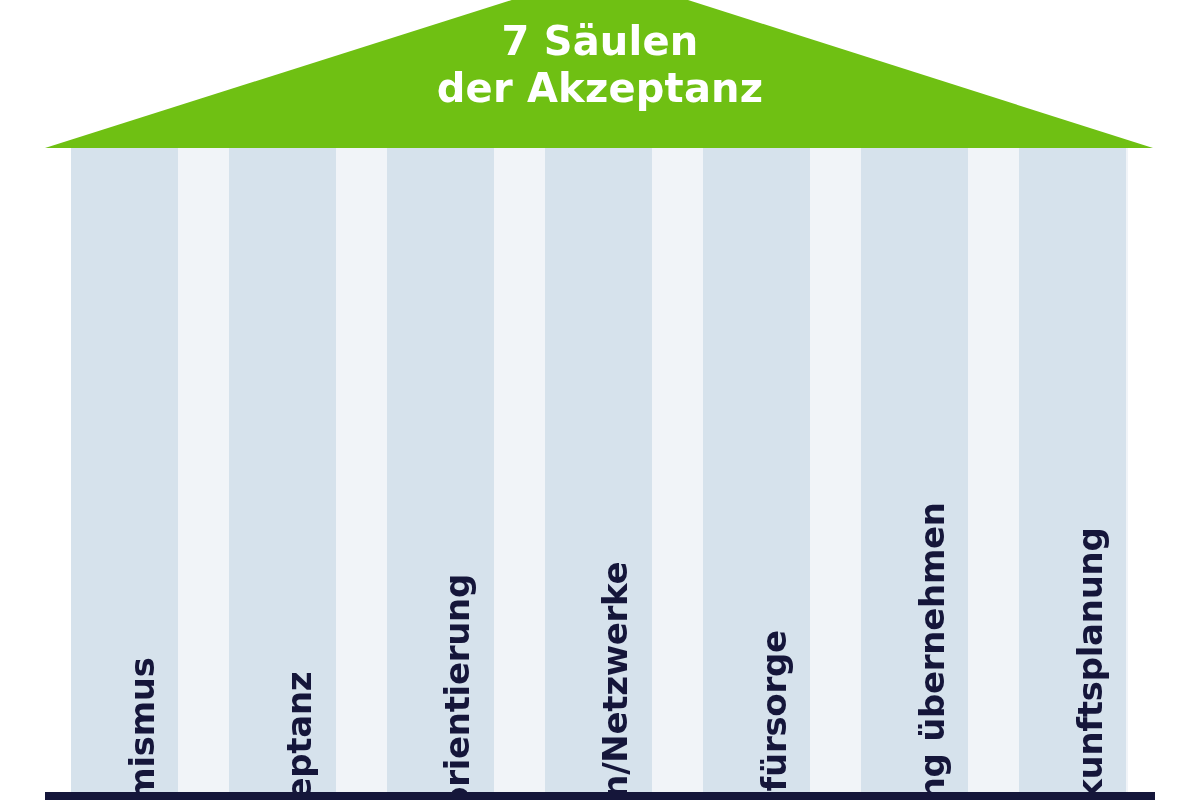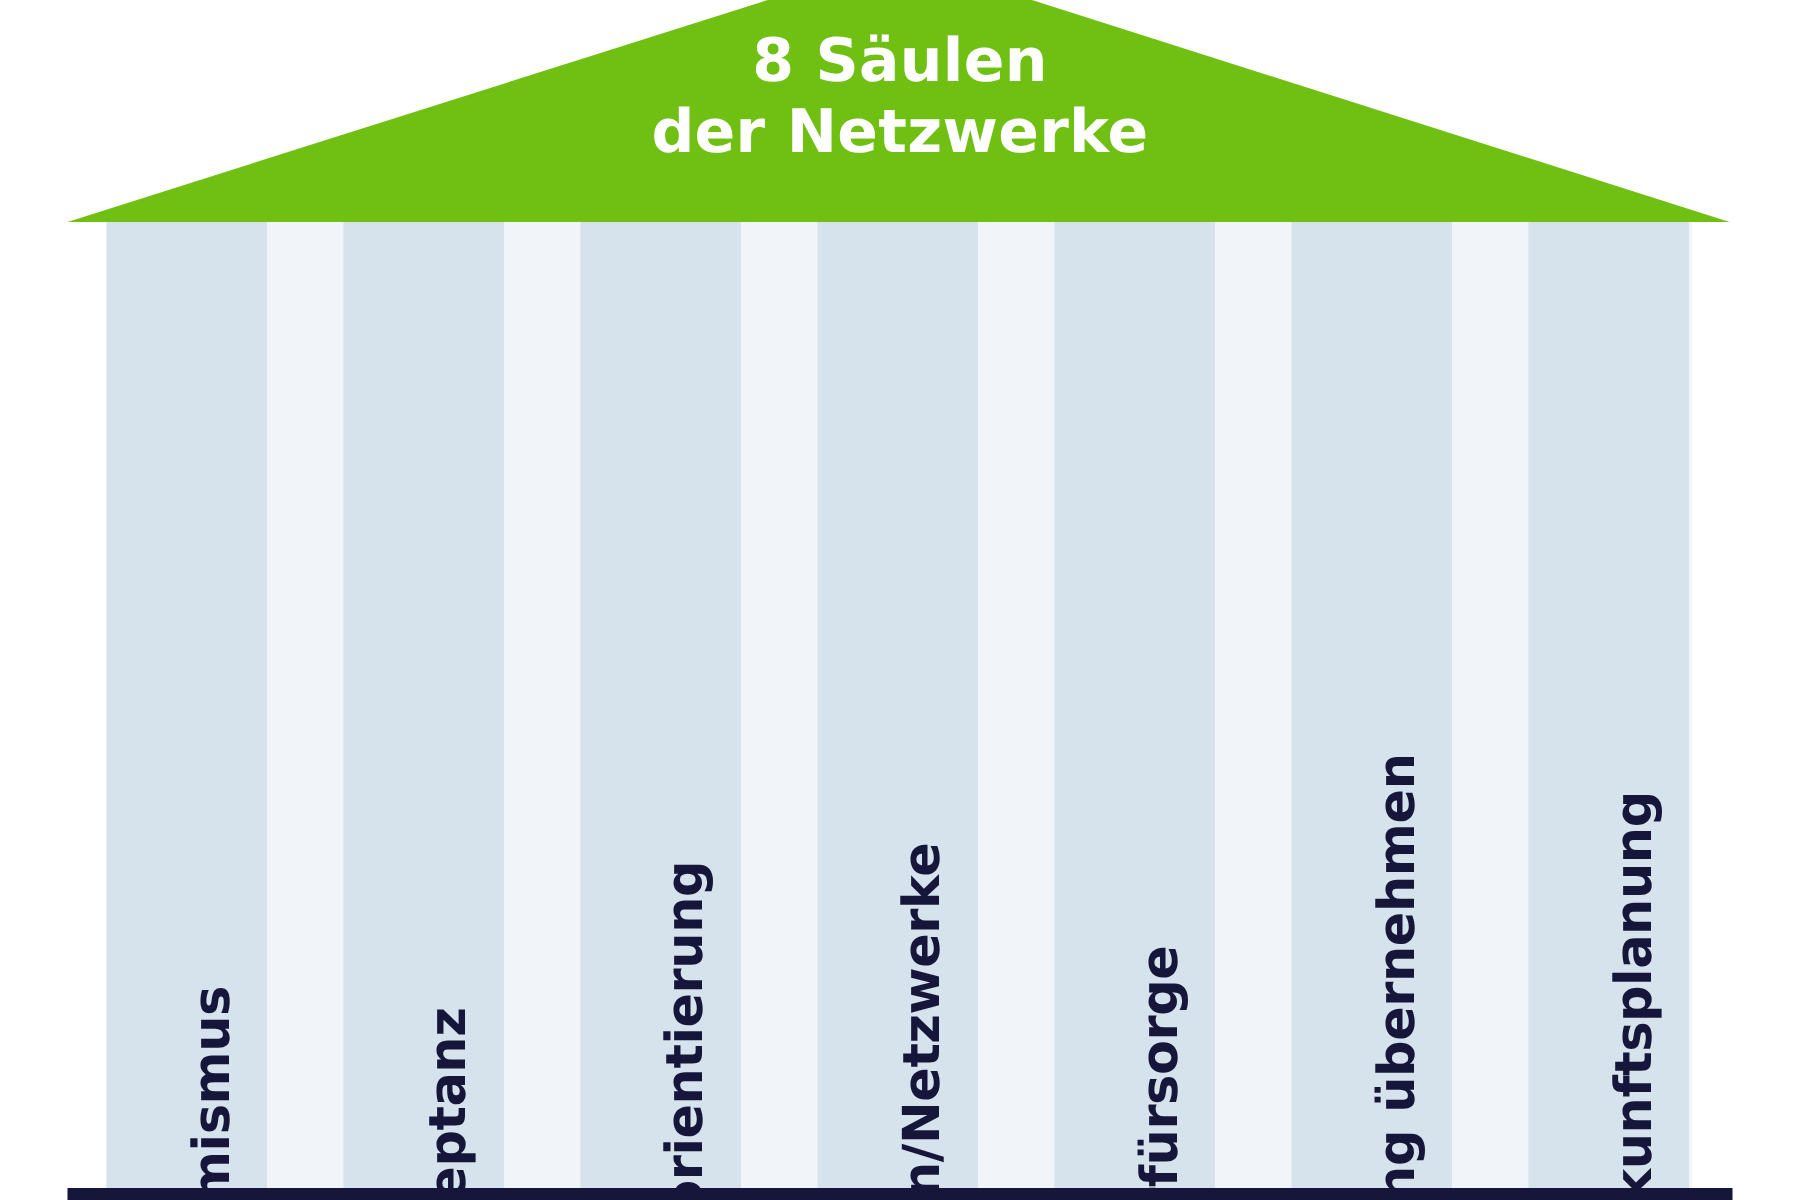--- a/index.html
+++ b/index.html
@@ -104,22 +104,22 @@
 </head>
 <body>
 
 <div id="stage">
 
   <div id="roof">
     <svg viewBox="0 0 1200 150" preserveAspectRatio="none">
       <polygon points="45,148 600,-28 1153,148" fill="#6fc013"></polygon>
     </svg>
     <div id="roof-title">
-      <span class="line">8 Säulen</span>
-      <span class="line">der Netzwerke</span>
+      <span class="line">7 Säulen</span>
+      <span class="line">der Akzeptanz</span>
     </div>
   </div>
 
   <div id="colonnade">
 
     <div class="pillar">
       <div class="rot-wrap">
         <span>Optimismus</span>
       </div>
     </div>

